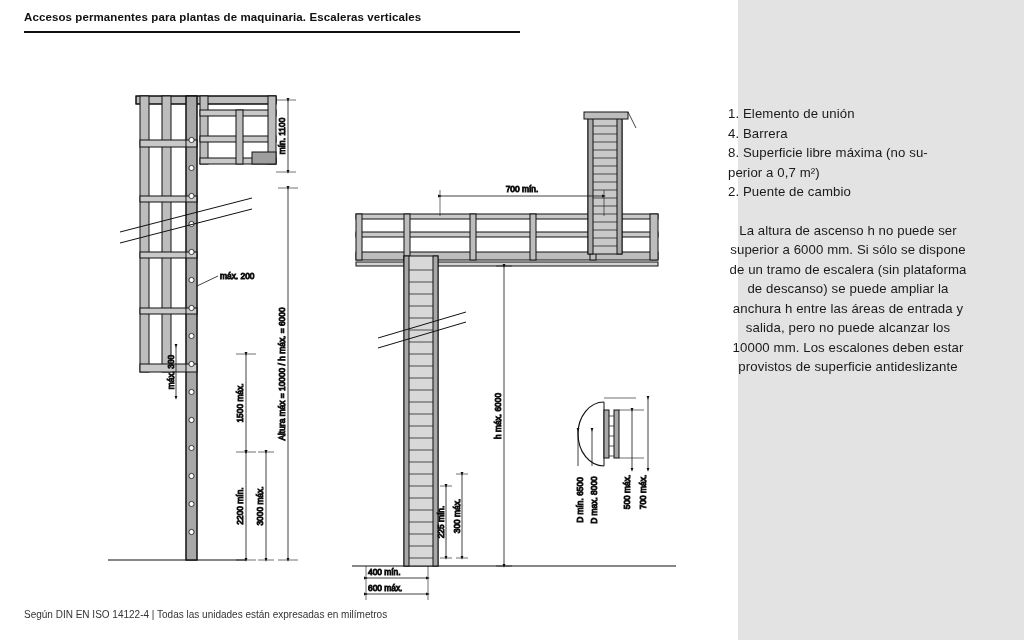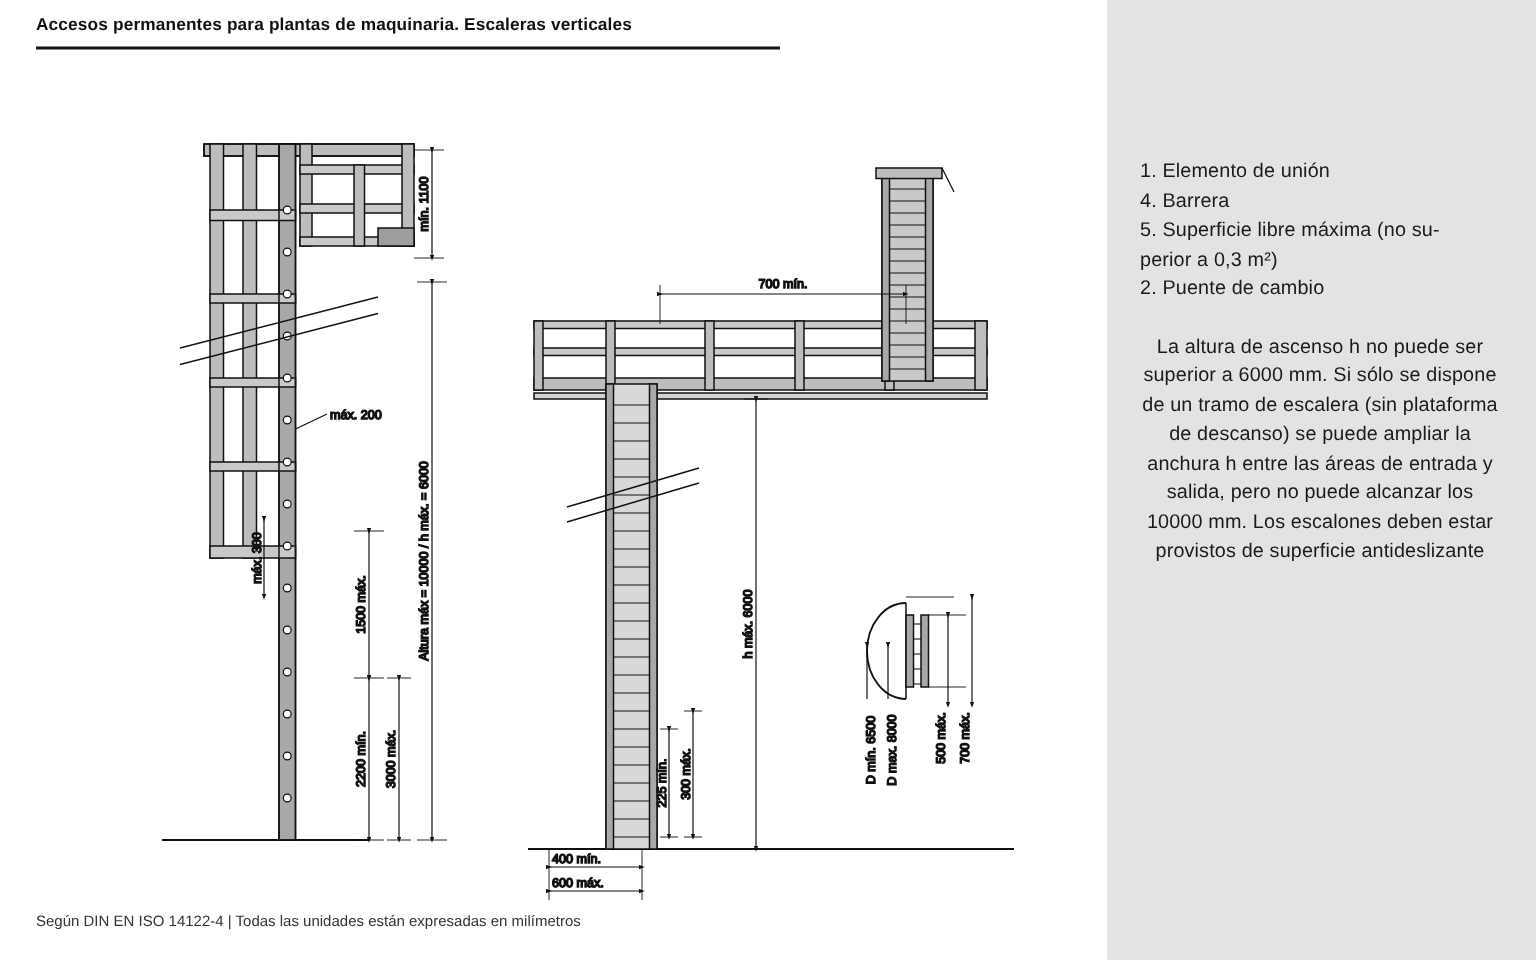--- a/index.html
+++ b/index.html
@@ -24,21 +24,21 @@
   .side-panel {
     position: absolute;
     left: 738px;
     top: 0;
     width: 286px;
     height: 640px;
     background: #e3e3e3;
   }
   .notes {
     position: absolute;
-    left: 760px;
+    left: 728px;
     top: 104px;
     width: 240px;
     font-size: 13.2px;
     line-height: 19.5px;
     color: #1a1a1a;
     letter-spacing: 0.1px;
   }
   .notes .legend-line { white-space: pre-wrap; }
   .notes .para {
     margin-top: 19px;
@@ -86,22 +86,22 @@
 <div class="page">
 
   <div class="side-panel"></div>
 
   <div class="title">Accesos permanentes para plantas de maquinaria. Escaleras verticales</div>
   <div class="title-rule"></div>
 
   <div class="notes">
     <div class="legend-line">1. Elemento de unión</div>
     <div class="legend-line">4. Barrera</div>
-    <div class="legend-line">5. Superficie libre máxima (no su-</div>
-    <div class="legend-line">perior a 0,3 m²)</div>
+    <div class="legend-line">8. Superficie libre máxima (no su-</div>
+    <div class="legend-line">perior a 0,7 m²)</div>
     <div class="legend-line">2. Puente de cambio</div>
     <div class="para">La altura de ascenso h no puede ser superior a 6000 mm. Si sólo se dispone de un tramo de escalera (sin plataforma de descanso) se puede ampliar la anchura h entre las áreas de entrada y salida, pero no puede alcanzar los 10000 mm. Los escalones deben estar provistos de superficie antideslizante</div>
   </div>
 
   <div class="footer">Según DIN EN ISO 14122-4 | Todas las unidades están expresadas en milímetros</div>
 
   <svg class="drawing" width="738" height="640" viewBox="0 0 738 640">
 
     <defs>
       <marker id="arr" markerWidth="7" markerHeight="7" refX="3.2" refY="2.2" orient="auto" markerUnits="strokeWidth">

